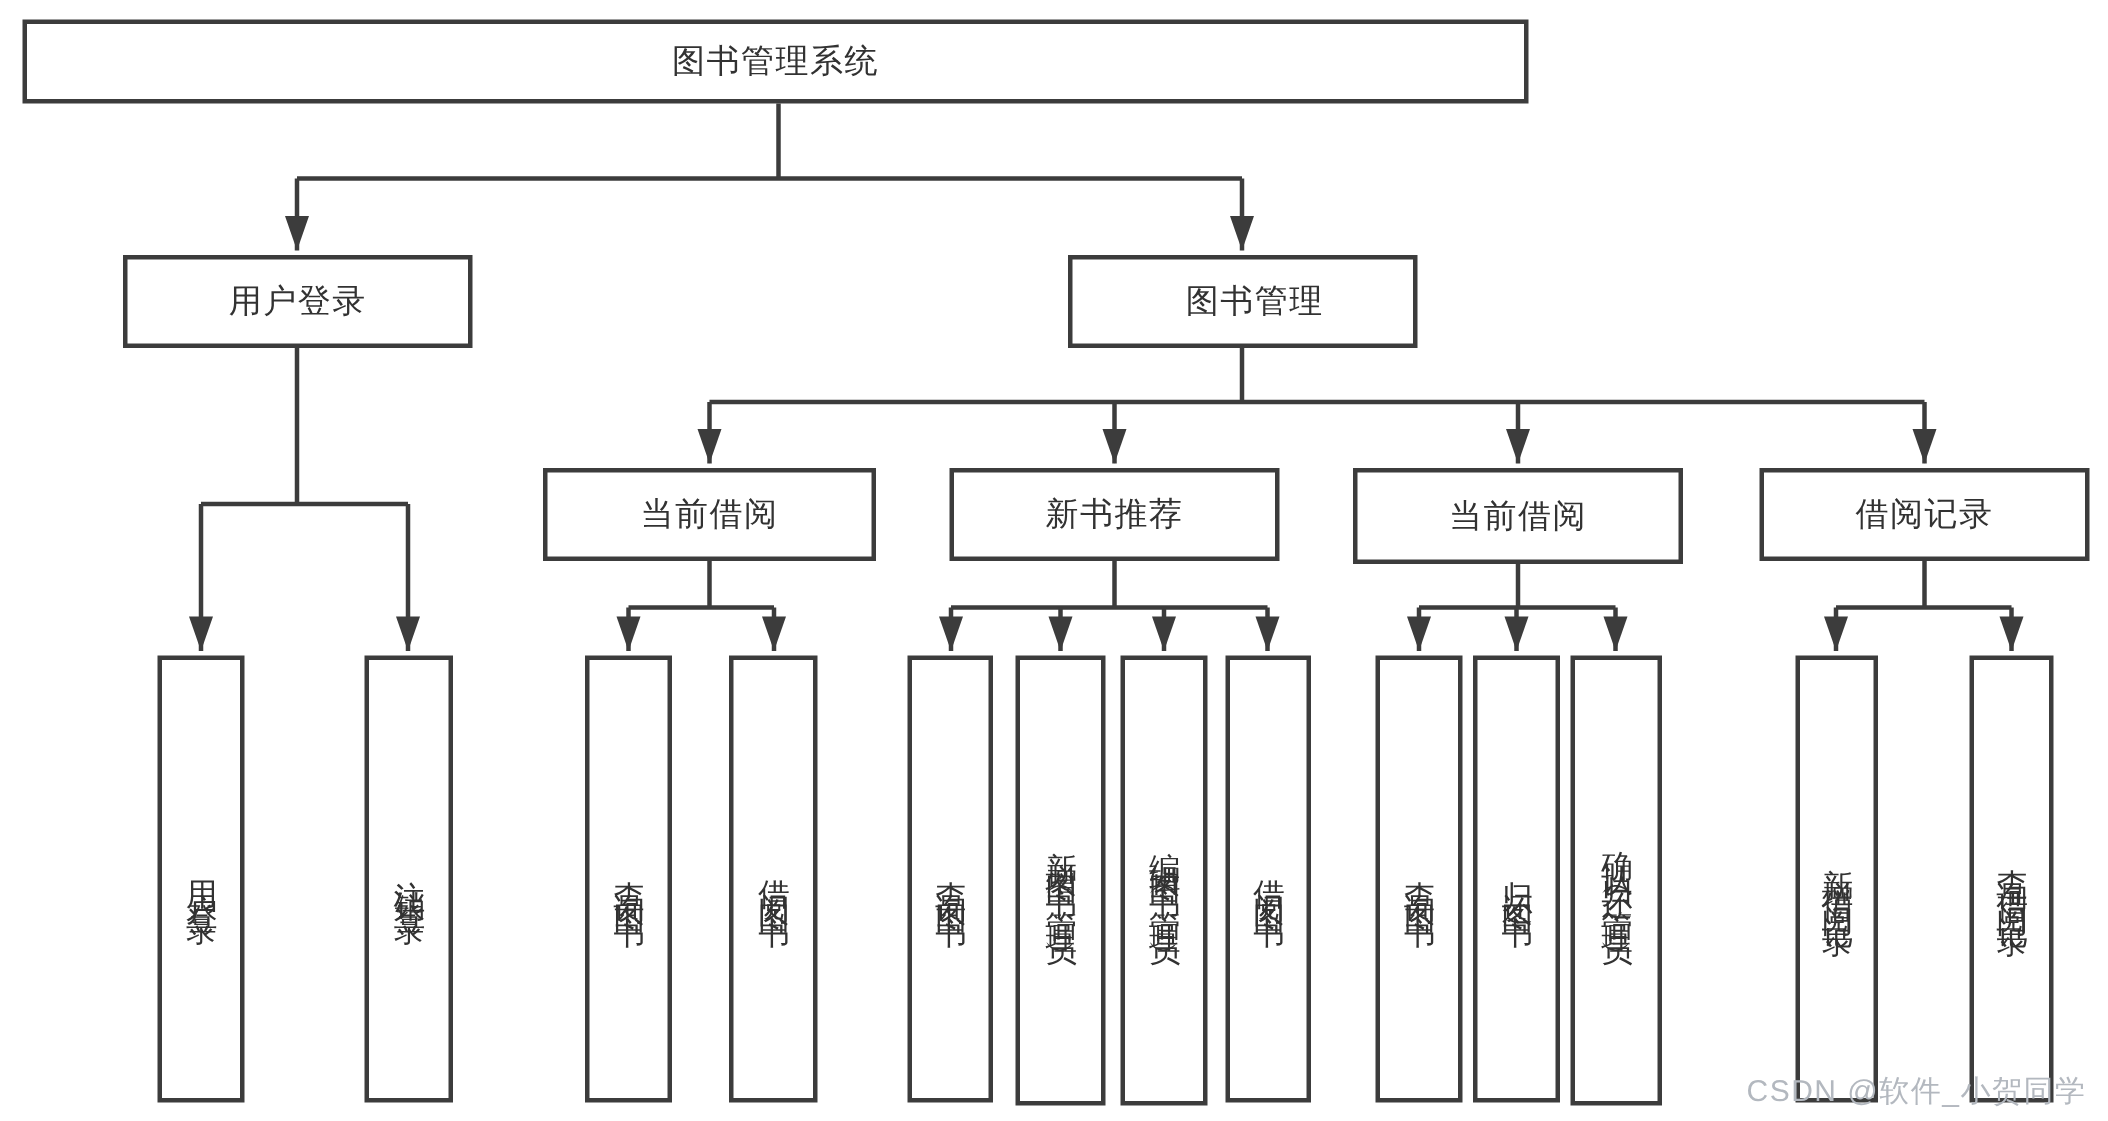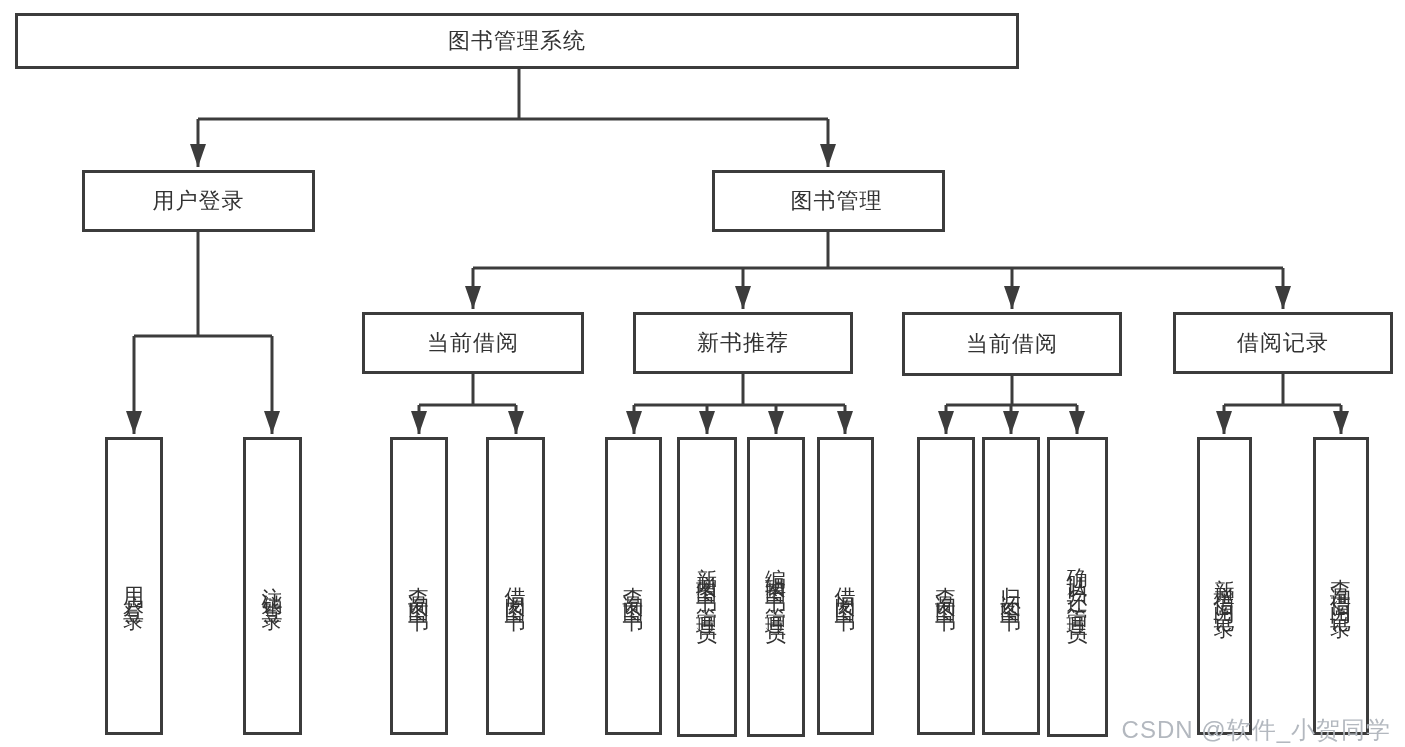--- a/index.html
+++ b/index.html
@@ -34,21 +34,21 @@
   .v-node .vtext{
     writing-mode:vertical-rl;
     text-orientation:mixed;
     letter-spacing:8px;
     line-height:1;
     white-space:nowrap;
   }
   .watermark{
     position:absolute;
     top:714px;right:14px;
-    font-size:24px;
+    font-size:20px;
     color:var(--wm);
     letter-spacing:1px;
     z-index:10;
     pointer-events:none;
   }
 </style>
 </head>
 <body>
 
 <div class="canvas">

